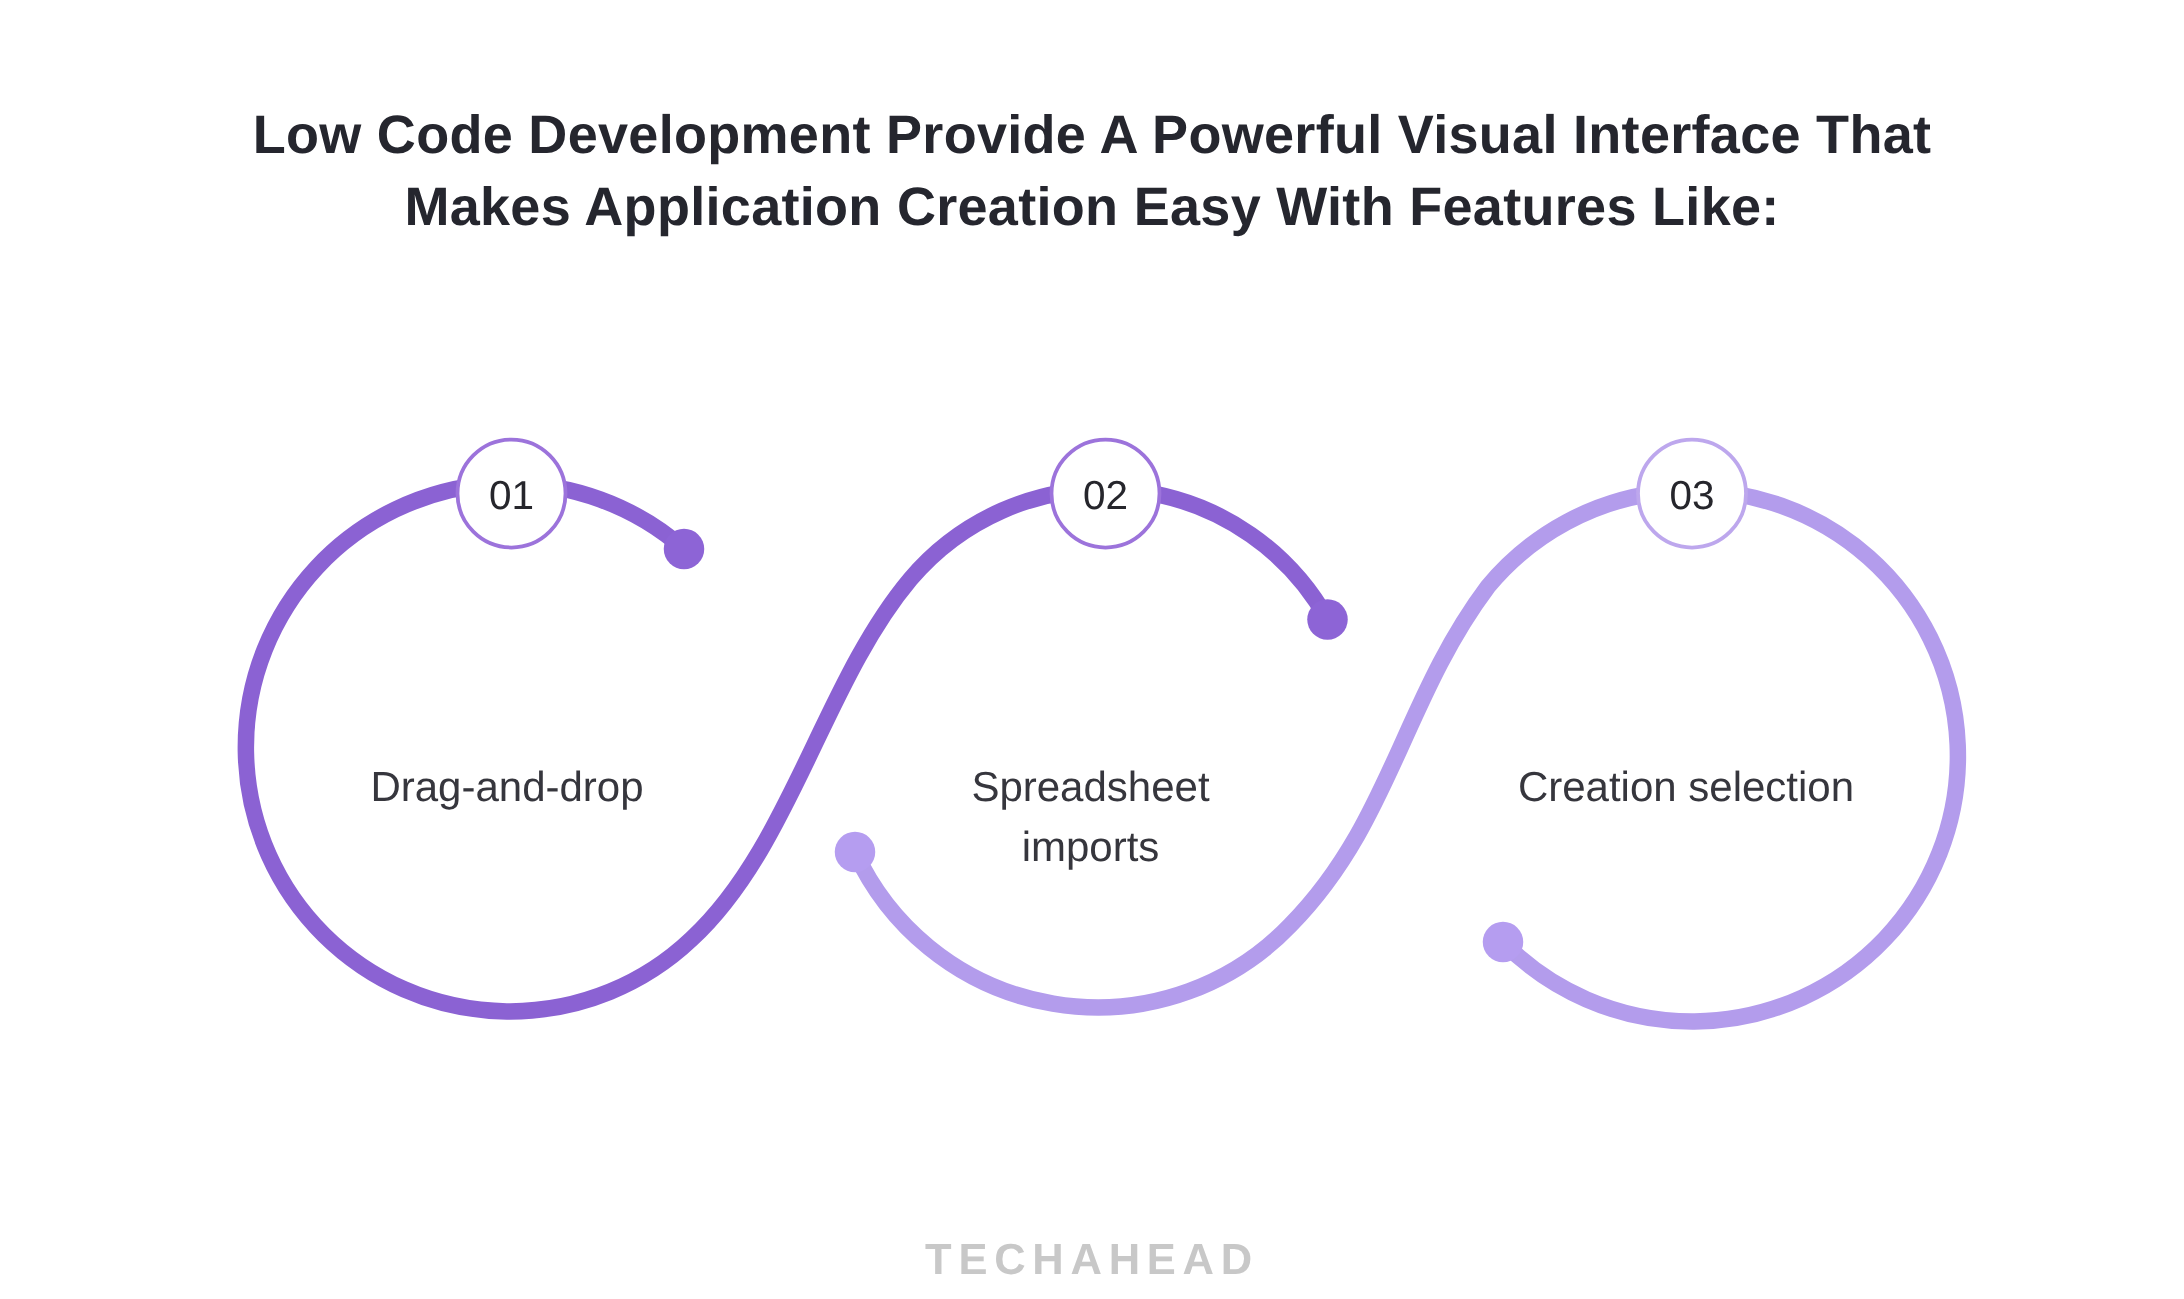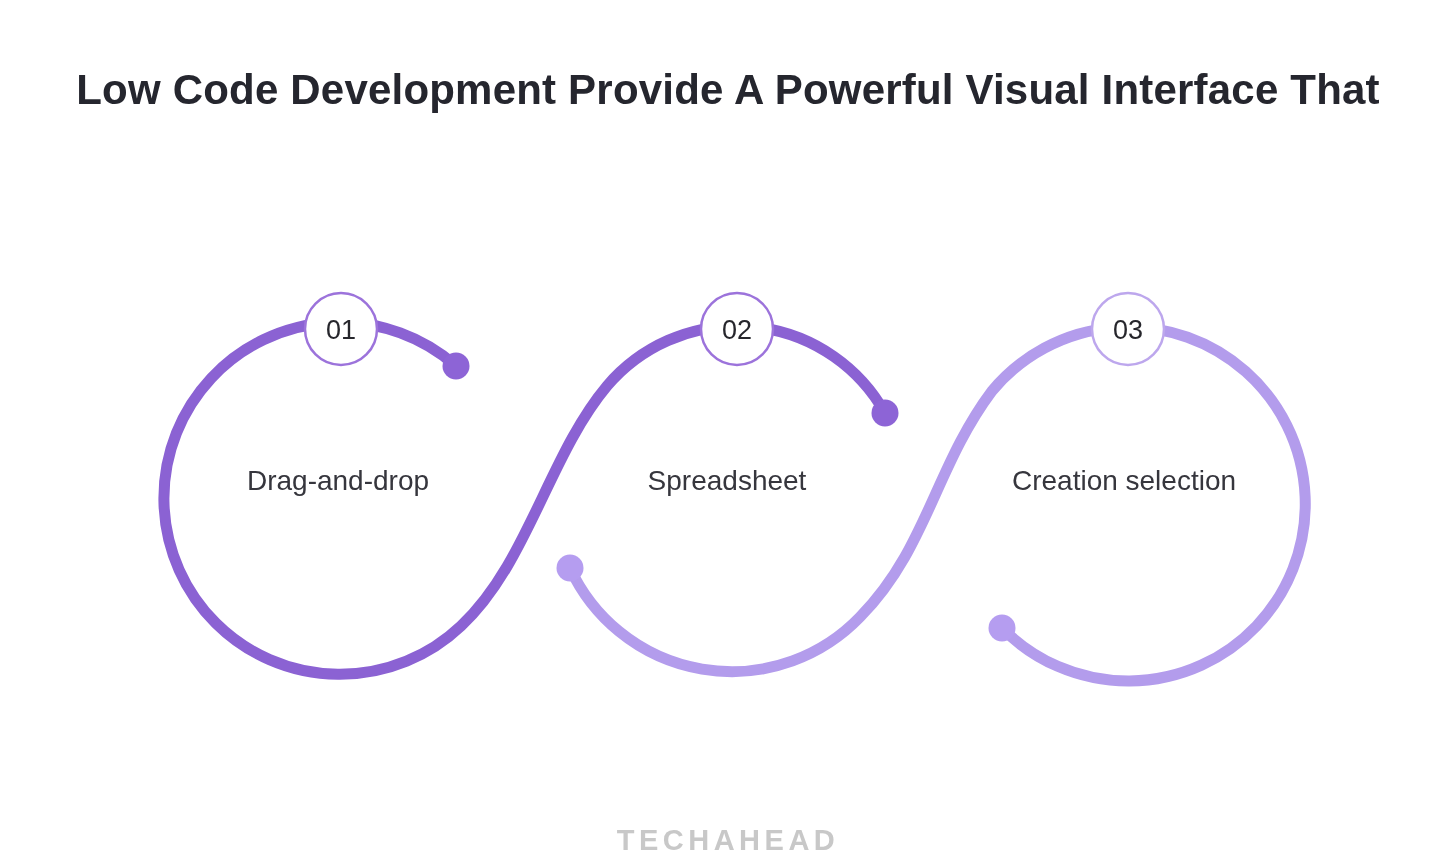--- a/index.html
+++ b/index.html
@@ -12,21 +12,21 @@
     height: 866px;
     background: #ffffff;
   }
 
   .title {
     position: absolute;
     top: 66px;
     left: 0;
     width: 100%;
     text-align: center;
-    font-size: 42px;
+    font-size: 36px;
     font-weight: 700;
     color: #25262e;
     line-height: 48px;
     letter-spacing: 0.2px;
   }
 
   .swirl-svg {
     position: absolute;
     top: 0;
     left: 0;
@@ -40,20 +40,21 @@
     fill: #26262c;
   }
 
   .step-label {
     position: absolute;
     width: 320px;
     text-align: center;
     font-size: 28px;
     color: #36363d;
     line-height: 40px;
+    margin-top: 44px;
   }
   .step-label-1 { left: 178px; top: 461px; }
   .step-label-2 { left: 567px; top: 461px; }
   .step-label-3 { left: 964px; top: 461px; }
 
   .watermark {
     position: absolute;
     top: 824px;
     left: 0;
     width: 100%;
@@ -64,20 +65,21 @@
     color: #c8c8c8;
   }
 </style>
 </head>
 <body>
 
 <div class="canvas">
 
   <div class="title">
     <div>Low Code Development Provide A Powerful Visual Interface That</div>
+    <div>Makes Application Creation Easy With Features Like:</div>
   </div>
 
   <svg class="swirl-svg" viewBox="0 0 1456 866">
 
     <path d="M 456 366
              A 176 176 0 1 0 461 626
              C 527 565, 549 455, 607 386
              A 170 170 0 0 1 885 413" fill="none" stroke-width="11" stroke-linecap="round" stroke="#8B62D3"></path>
 
     <path d="M 570 568
@@ -105,20 +107,21 @@
       <text x="1128" y="339" text-anchor="middle" class="badge-num">03</text>
     </g>
   </svg>
 
   <div class="step-label step-label-1">
     <div>Drag-and-drop</div>
   </div>
 
   <div class="step-label step-label-2">
     <div>Spreadsheet</div>
+    <div>imports</div>
   </div>
 
   <div class="step-label step-label-3">
     <div>Creation selection</div>
   </div>
 
   <div class="watermark">TECHAHEAD</div>
 
 </div>
 

